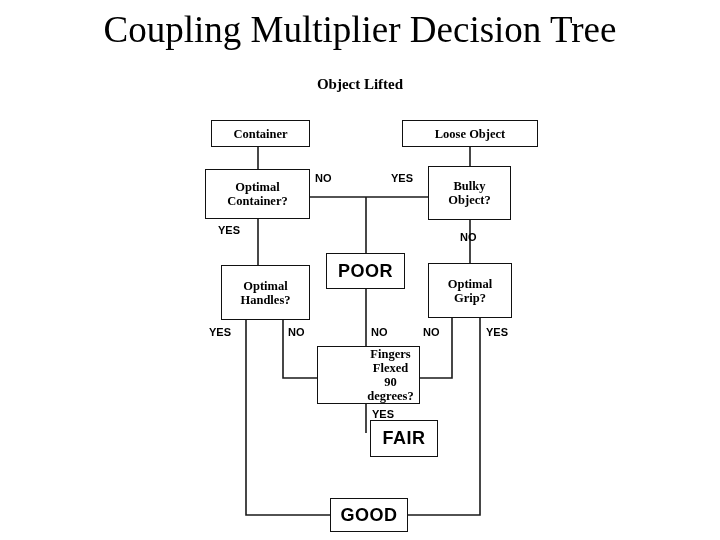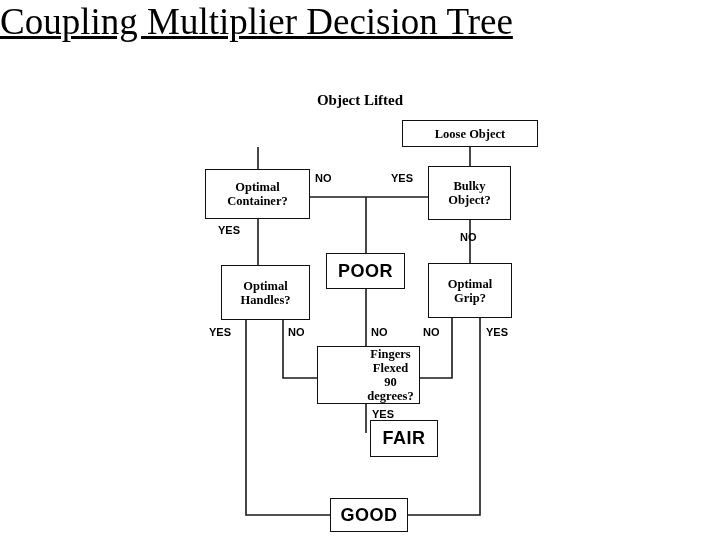--- a/index.html
+++ b/index.html
@@ -4,30 +4,29 @@
 <style>
   html,body{margin:0;padding:0;}
   body{
     width:720px;height:540px;background:#ffffff;
     font-family:"Liberation Serif", serif;
     overflow:hidden;position:relative;
   }
   #stage{position:absolute;left:0;top:0;width:720px;height:540px;}
 
   .title{
-    position:absolute;left:0;top:0;width:720px;text-align:left;
+    position:absolute;left:0;top:8px;width:720px;text-align:center;
     font-family:"Liberation Serif", serif;
     font-size:37px;line-height:44px;color:#000;font-weight:400;
     letter-spacing:0px;
-    text-decoration:underline;
   }
   .subtitle{
     position:absolute;left:0;top:76px;width:720px;text-align:center;
     font-family:"Liberation Serif", serif;
-    font-weight:bold;font-size:15px;color:#000;margin-top:16px;
+    font-weight:bold;font-size:15px;color:#000;
   }
 
   svg.wires{position:absolute;left:0;top:0;width:720px;height:540px;}
   svg.wires line, svg.wires path{stroke:#1a1a1a;stroke-width:1.6;fill:none;}
 
   .node{
     position:absolute;border:1.6px solid #111;background:#fff;
     display:flex;align-items:center;justify-content:center;
     text-align:center;box-sizing:border-box;
   }
@@ -75,20 +74,23 @@
 
     <line x1="366" y1="289" x2="366" y2="346"></line>
 
     <path d="M452,318 L452,378 L420,378"></path>
 
     <path d="M480,318 L480,515 L408,515"></path>
 
     <line x1="366" y1="404" x2="366" y2="433"></line>
   </svg>
 
+  <div class="node n-serif" style="left:211px;top:120px;width:99px;height:27px;">
+    <span class="txt">Container</span>
+  </div>
 
   <div class="node n-serif" style="left:402px;top:120px;width:136px;height:27px;">
     <span class="txt">Loose Object</span>
   </div>
 
   <div class="node n-serif" style="left:205px;top:169px;width:105px;height:50px;">
     <span class="txt">Optimal<br>Container?</span>
   </div>
 
   <div class="node n-serif" style="left:428px;top:166px;width:83px;height:54px;">

